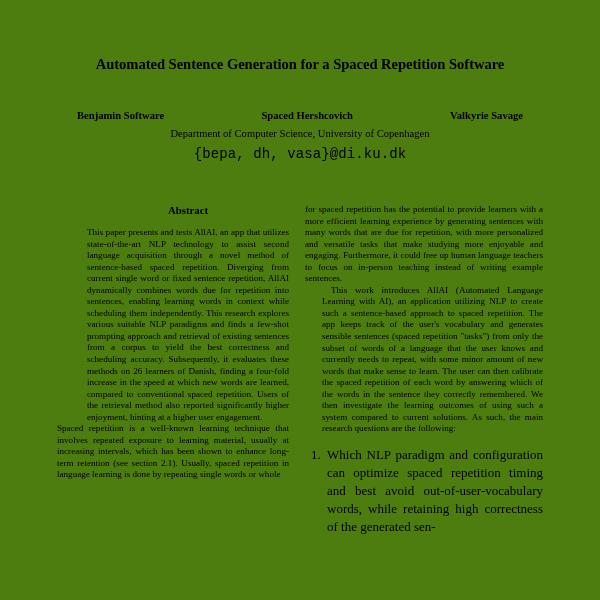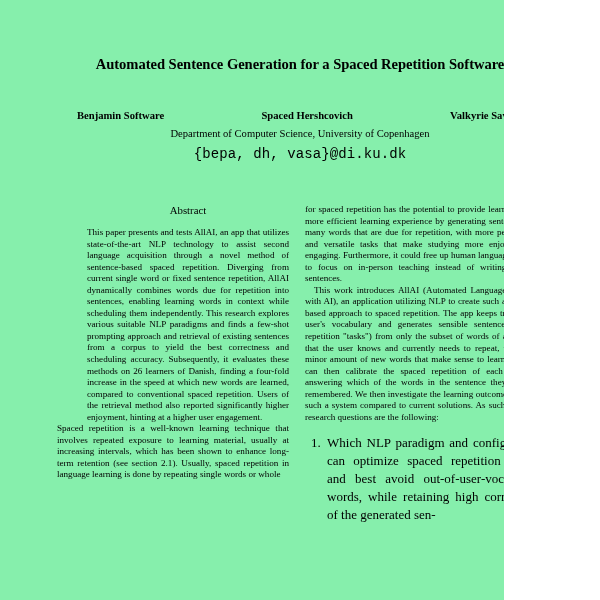--- a/index.html
+++ b/index.html
@@ -12,24 +12,24 @@
     height: 600px;
     overflow: hidden;
     font-family: "Liberation Serif", "DejaVu Serif", serif;
     color: #000000;
     position: relative;
   }
 
   .page {
     position: absolute;
     left: 0; top: 0;
-    width: 504px;
+    width: 600px;
     height: 600px;
     overflow: hidden;
-    background: #86efac;
+    background: #4d7c0f;
   }
 
   
   .title-block {
     position: absolute;
     left: 57px;
     top: 56px;
     width: 486px;
     text-align: center;
   }
@@ -95,33 +95,34 @@
   }
 
   
   .abstract-wrap {
     width: 202px;
     margin: 0 auto 0 30px;
   }
   .abstract-heading {
     text-align: center;
     font-size: 10.8px;
-    font-weight: normal;
+    font-weight: bold;
     margin: 0 0 11px 0;
   }
   p.body-text {
     margin: 0;
     font-size: 9.1px;
     line-height: 11.55px;
     text-align: justify;
     text-justify: inter-word;
     hyphens: none;
   }
   p.body-text.indent {
     text-indent: 9px;
+    margin-left: 17px;
   }
 
   .section-heading {
     font-size: 11.4px;
     font-weight: bold;
     margin: 16px 0 8px 0;
   }
   .section-heading .num {
     display: inline-block;
     width: 17px;

